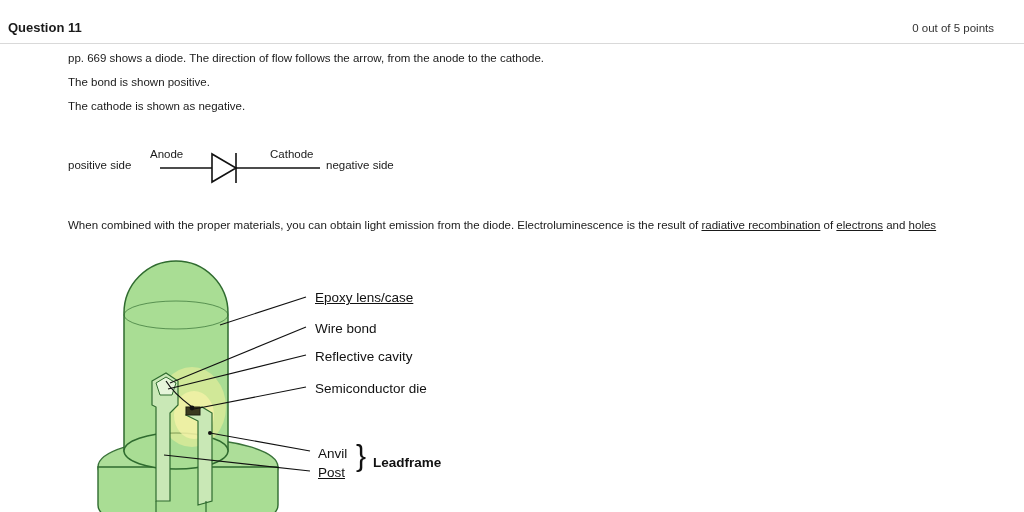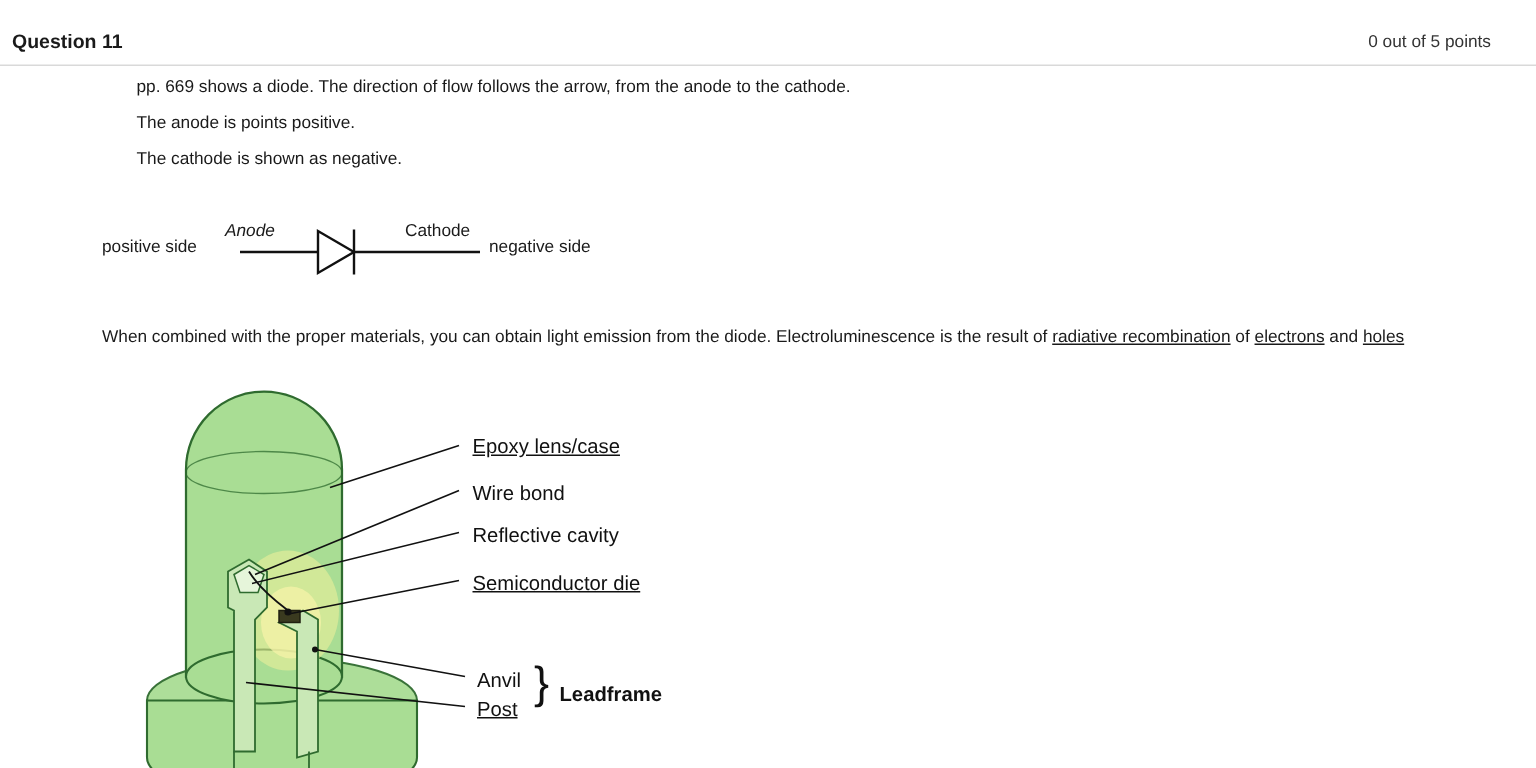--- a/index.html
+++ b/index.html
@@ -41,21 +41,20 @@
     font-size: 11.5px;
     color: #333333;
   }
 
   
   .line {
     position: absolute;
     font-size: 11.5px;
     color: #1a1a1a;
     white-space: nowrap;
-    margin-left: 23px;
   }
   .l1 { left: 68px; top: 52px; }
   .l2 { left: 68px; top: 76px; }
   .l3 { left: 68px; top: 100px; }
 
   .paragraph {
     position: absolute;
     left: 68px;
     top: 219px;
     font-size: 11.5px;
@@ -76,42 +75,42 @@
     width: 420px;
     height: 60px;
   }
   .lbl {
     position: absolute;
     font-size: 11.5px;
     color: #1a1a1a;
     white-space: nowrap;
   }
   .lbl-positive { left: 8px; top: 19px; }
-  .lbl-anode   { left: 90px; top: 8px; font-style: italic; }
+  .lbl-anode   { left: 90px; top: 8px; }
   .lbl-cathode { left: 210px; top: 8px; text-align: right; }
   .lbl-negative { left: 266px; top: 19px; }
 
   
   .led-area {
     position: absolute;
     left: 60px;
     top: 255px;
     width: 560px;
     height: 260px;
   }
   .callout {
     position: absolute;
     font-size: 13.5px;
     color: #111111;
     white-space: nowrap;
   }
   .c-epoxy   { left: 255px; top: 35px; text-decoration: underline; }
   .c-wire    { left: 255px; top: 66px; }
   .c-reflect { left: 255px; top: 94px; }
-  .c-semi    { left: 255px; top: 126px; text-decoration: underline; }
+  .c-semi    { left: 255px; top: 126px; }
   .c-anvil   { left: 258px; top: 191px; }
   .c-post    { left: 258px; top: 210px; text-decoration: underline; }
   .c-leadframe { left: 313px; top: 200px; font-weight: bold; }
   .brace {
     position: absolute;
     left: 296px;
     top: 186px;
     font-size: 30px;
     line-height: 30px;
     color: #111111;
@@ -119,21 +118,21 @@
 </style>
 </head>
 <body>
 
 <div class="q-header">
   <div class="q-title">Question 11</div>
   <div class="q-points">0 out of 5 points</div>
 </div>
 
 <div class="line l1">pp. 669 shows a diode. The direction of flow follows the arrow, from the anode to the cathode.</div>
-<div class="line l2">The anode is points positive.</div>
+<div class="line l2">The bond is shown positive.</div>
 <div class="line l3">The cathode is shown as negative.</div>
 
 <div class="diode-area">
   <div class="lbl lbl-positive">positive side</div>
   <div class="lbl lbl-anode">Anode</div>
   <div class="lbl lbl-cathode">Cathode</div>
   <div class="lbl lbl-negative">negative side</div>
   <svg width="420" height="60" style="position:absolute;left:0;top:0;">
     <line x1="100" y1="28" x2="152" y2="28" stroke="#111" stroke-width="1.6"></line>
     <polygon points="152,14 152,42 176,28" fill="none" stroke="#111" stroke-width="1.6"></polygon>

